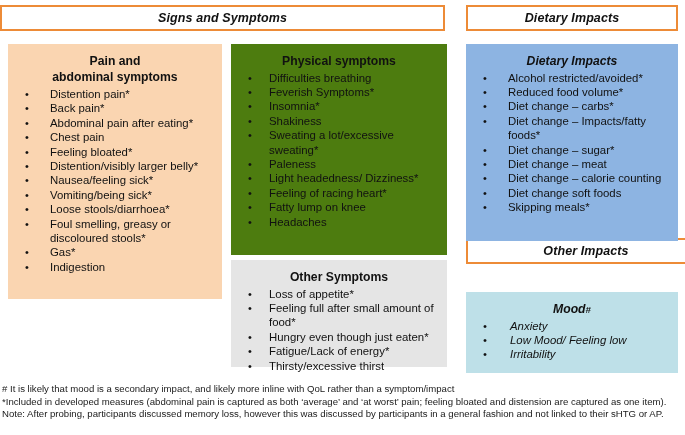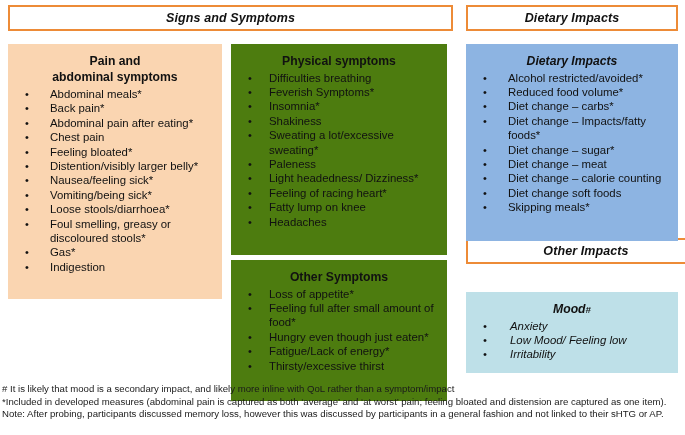--- a/index.html
+++ b/index.html
@@ -31,21 +31,21 @@
     justify-content: center;
     box-sizing: border-box;
   }
   .banner-label {
     font-weight: bold;
     font-style: italic;
     font-size: 12.5px;
     letter-spacing: .1px;
     color: #111111;
   }
-  #banner-signs { left: 8px;  top: 5px;  width: 445px; height: 26px; }
+  #banner-signs { left: 0;  top: 5px;  width: 445px; height: 26px; }
   #banner-dietary { left: 466px; top: 5px; width: 212px; height: 26px; }
   #banner-other  { left: 466px; top: 238px; width: 240px; height: 26px; }
 
   
   .card {
     position: absolute;
     box-sizing: border-box;
     padding: 10px 4px 7px 4px;
   }
   .card-title {
@@ -74,21 +74,21 @@
     position: absolute;
     left: 13px;
     top: 0;
     font-size: 11px;
     line-height: 14.4px;
   }
   ul.items.italic li { font-style: italic; }
 
   #card-pain   { left: 8px;   top: 44px;  width: 214px; height: 255px; background: #FAD5B1; }
   #card-phys   { left: 231px; top: 44px;  width: 216px; height: 211px; background: #4d7c0f; }
-  #card-other-sym { left: 231px; top: 260px; width: 216px; height: 141px; background: #4d7c0f; }
+  #card-other-sym { left: 231px; top: 260px; width: 216px; height: 107px; background: #e5e5e5; }
   #card-diet   { left: 466px; top: 44px;  width: 212px; height: 197px; background: #8DB4E2; }
   #card-mood   { left: 466px; top: 292px; width: 212px; height: 81px;  background: #BEE0E8; }
 
   #card-pain .card-title { margin-bottom: 2px; }
   #card-pain ul.items li { padding-left: 38px; }
   #card-phys ul.items li { padding-left: 34px; }
   #card-other-sym ul.items li { padding-left: 34px; }
   #card-diet ul.items li { padding-left: 38px; }
   #card-mood ul.items li { padding-left: 40px; }
 
@@ -121,21 +121,21 @@
   <div class="banner" id="banner-other">
     <span class="banner-label">Other Impacts</span>
   </div>
 
   <div class="card" id="card-pain">
     <div class="card-title">
       <span>Pain and</span><br>
       <span>abdominal symptoms</span>
     </div>
     <ul class="items">
-      <li><span class="bullet">•</span><span>Abdominal meals*</span></li>
+      <li><span class="bullet">•</span><span>Distention pain*</span></li>
       <li><span class="bullet">•</span><span>Back pain*</span></li>
       <li><span class="bullet">•</span><span>Abdominal pain after eating*</span></li>
       <li><span class="bullet">•</span><span>Chest pain</span></li>
       <li><span class="bullet">•</span><span>Feeling bloated*</span></li>
       <li><span class="bullet">•</span><span>Distention/visibly larger belly*</span></li>
       <li><span class="bullet">•</span><span>Nausea/feeling sick*</span></li>
       <li><span class="bullet">•</span><span>Vomiting/being sick*</span></li>
       <li><span class="bullet">•</span><span>Loose stools/diarrhoea*</span></li>
       <li><span class="bullet">•</span><span>Foul smelling, greasy or discoloured stools*</span></li>
       <li><span class="bullet">•</span><span>Gas*</span></li>

